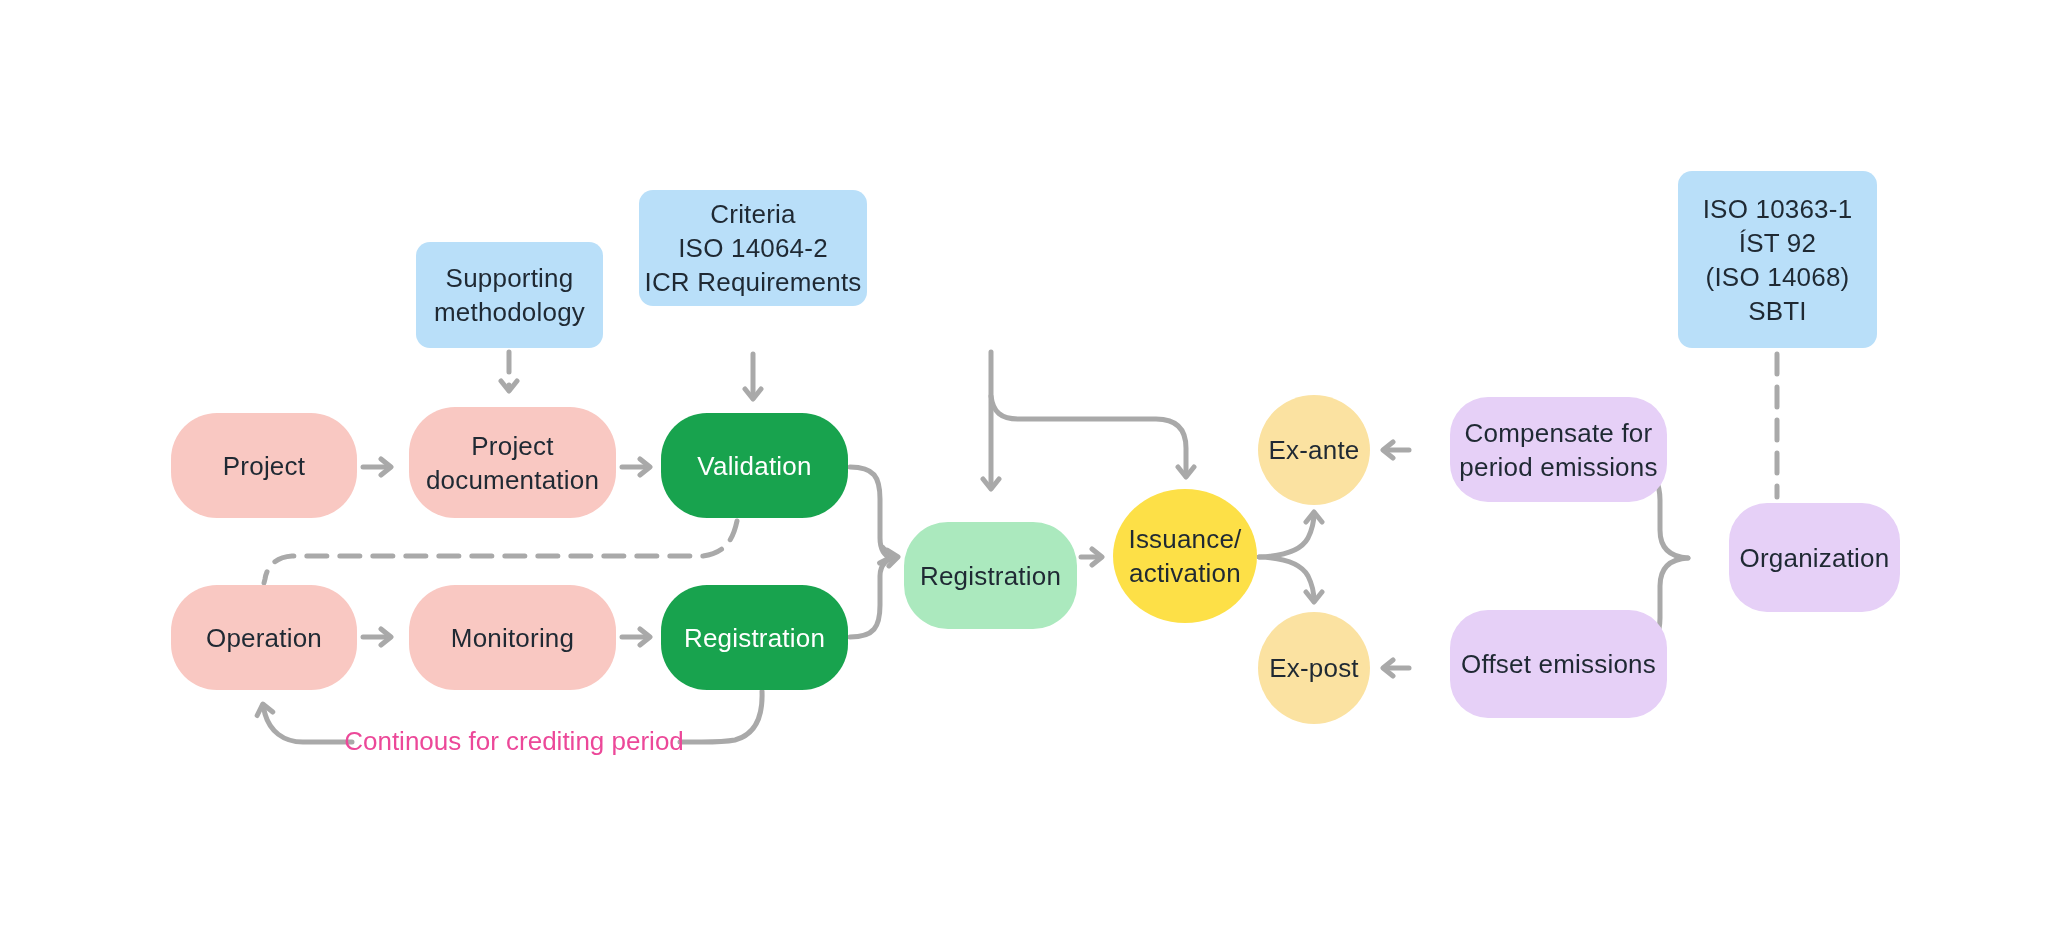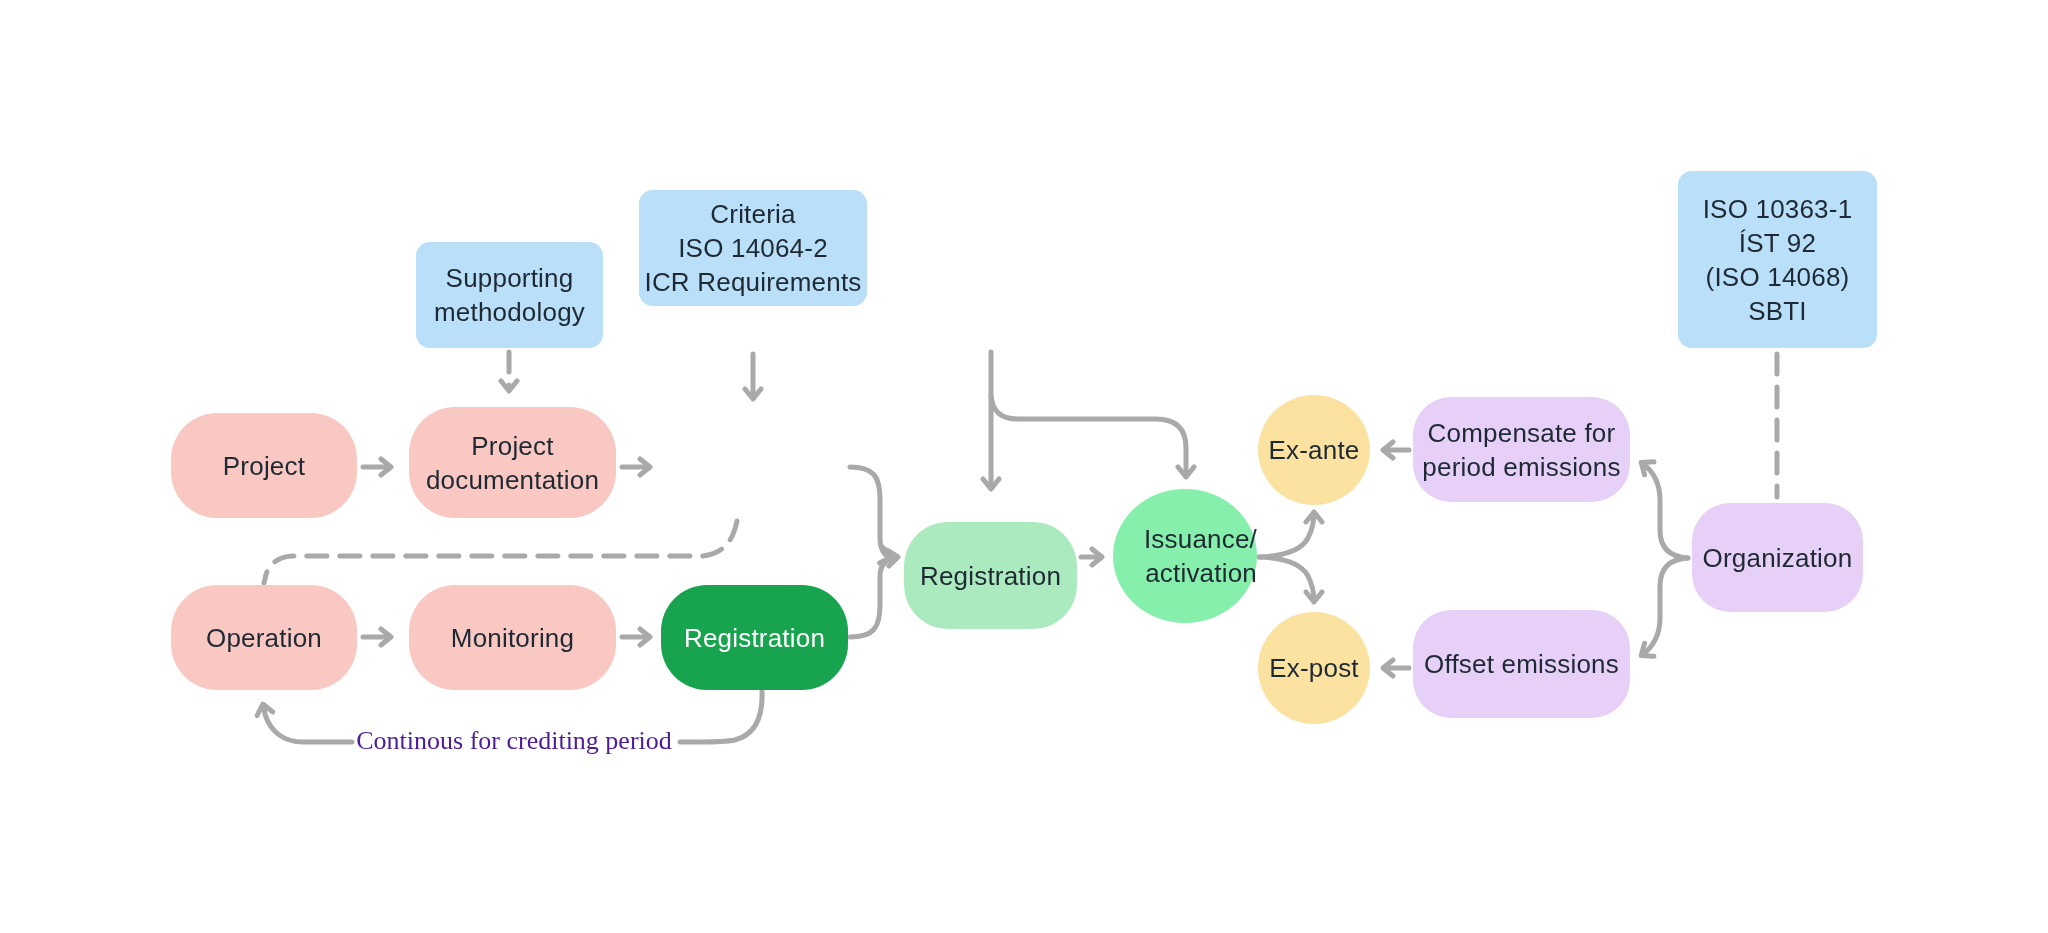--- a/index.html
+++ b/index.html
@@ -7,25 +7,25 @@
           font-family:"Liberation Sans",sans-serif;}
   #wires{position:absolute;left:0;top:0;width:2048px;height:933px;z-index:1;}
   .node{position:absolute;z-index:2;display:flex;flex-direction:column;align-items:center;
         justify-content:center;font-size:26px;line-height:34px;color:#1F2933;
         text-align:center;letter-spacing:0.2px;}
   .node span{display:block;white-space:nowrap;}
   .blue   {background:#B9DFF9;border-radius:14px;}
   .pink   {background:#F9C8C2;border-radius:46px;}
   .dgreen {background:#18A34E;border-radius:46px;color:#FFFFFF;}
   .lgreen {background:#ABE9BE;border-radius:44px;}
-  .ellipse{background:#86efac;border-radius:50%;align-items:flex-end;}
+  .ellipse{background:#fde047;border-radius:50%;}
   .ycircle{background:#FBE2A1;border-radius:50%;}
-  .purple {background:#E6D0F7;border-radius:38px;}
+  .purple {background:#E6D0F7;border-radius:38px;margin-left:37px;}
   .floatlabel{position:absolute;z-index:2;transform:translate(-50%,-50%);
-        font-size:26px;color:#4c1d95;white-space:nowrap;font-family:Liberation Serif, serif;}
+        font-size:26px;color:#ec4899;white-space:nowrap;}
   .wire{stroke:#A9A9A9;stroke-width:5;fill:none;stroke-linecap:round;stroke-linejoin:round;}
   .dashed{stroke-dasharray:20 13;}
 </style>
 </head>
 <body>
 
 <div id="canvas">
 
   <svg id="wires" viewBox="0 0 2048 933">
     <defs>
@@ -87,20 +87,23 @@
 
   <div class="node pink" style="left:171px;top:413px;width:186px;height:105px">
     <span>Project</span>
   </div>
 
   <div class="node pink" style="left:409px;top:407px;width:207px;height:111px">
     <span>Project</span>
     <span>documentation</span>
   </div>
 
+  <div class="node dgreen" style="left:661px;top:413px;width:187px;height:105px">
+    <span>Validation</span>
+  </div>
 
   <div class="node pink" style="left:171px;top:585px;width:186px;height:105px">
     <span>Operation</span>
   </div>
 
   <div class="node pink" style="left:409px;top:585px;width:207px;height:105px">
     <span>Monitoring</span>
   </div>
 
   <div class="node dgreen" style="left:661px;top:585px;width:187px;height:105px">

